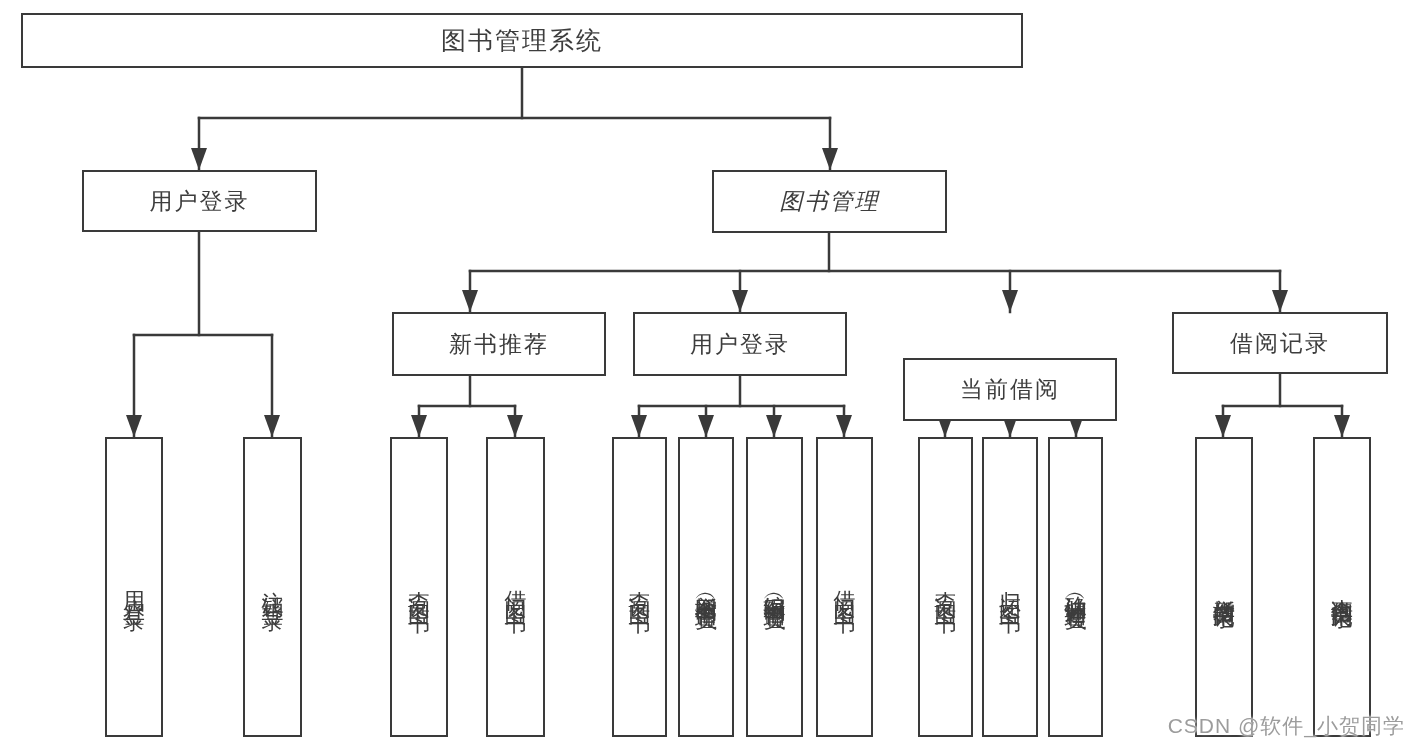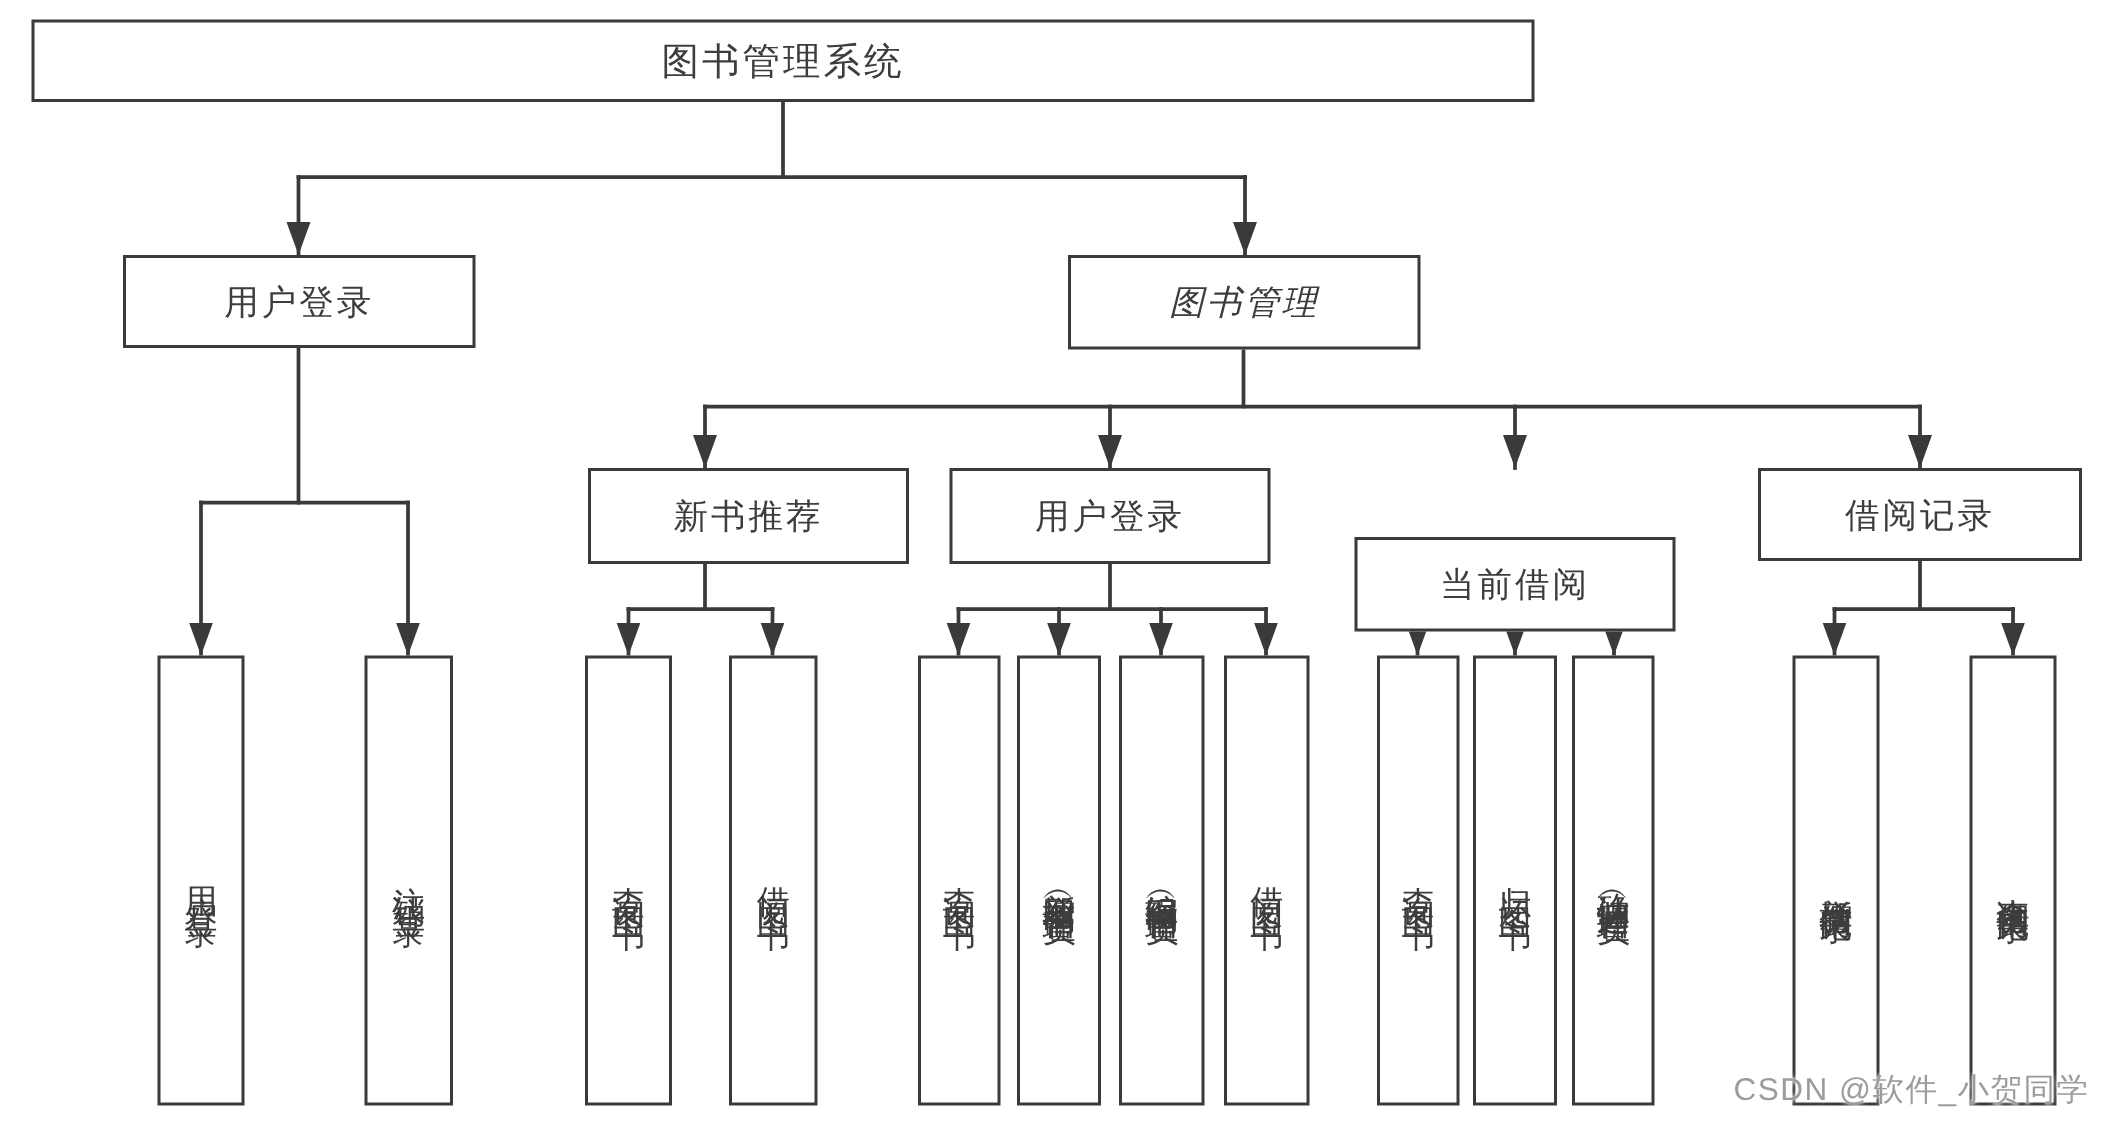--- a/index.html
+++ b/index.html
@@ -31,21 +31,21 @@
     text-orientation: mixed;
     font-size: 22px;
     letter-spacing: 7px;
     line-height: 1;
     white-space: nowrap;
   }
   .vtext.tight { letter-spacing: 2px; }
   #watermark {
     position: absolute;
     top: 712px;
-    right: 12px;
+    right: 0;
     z-index: 3;
     font-size: 21px;
     color: #9c9c9c;
     letter-spacing: 1px;
     text-shadow: 0 0 2px #ffffff, 0 0 4px #ffffff;
     white-space: nowrap;
     margin-left: 20px;
   }
 </style>
 </head>

